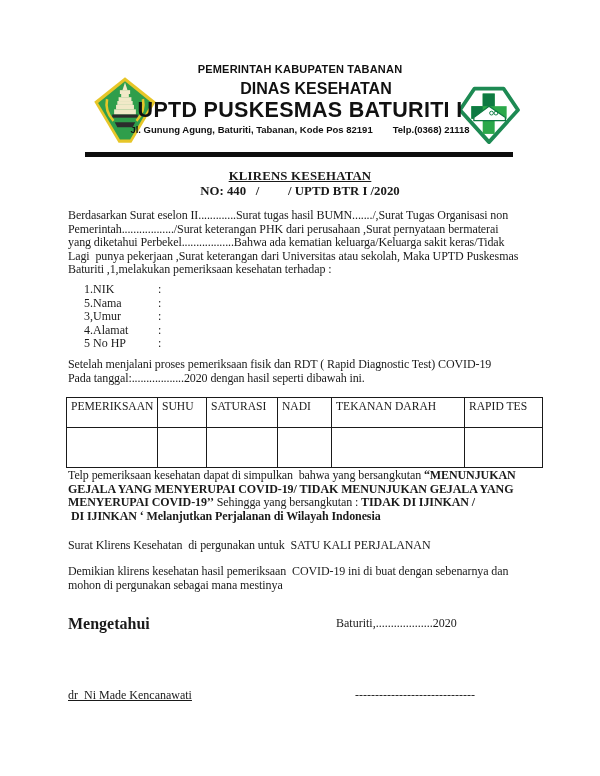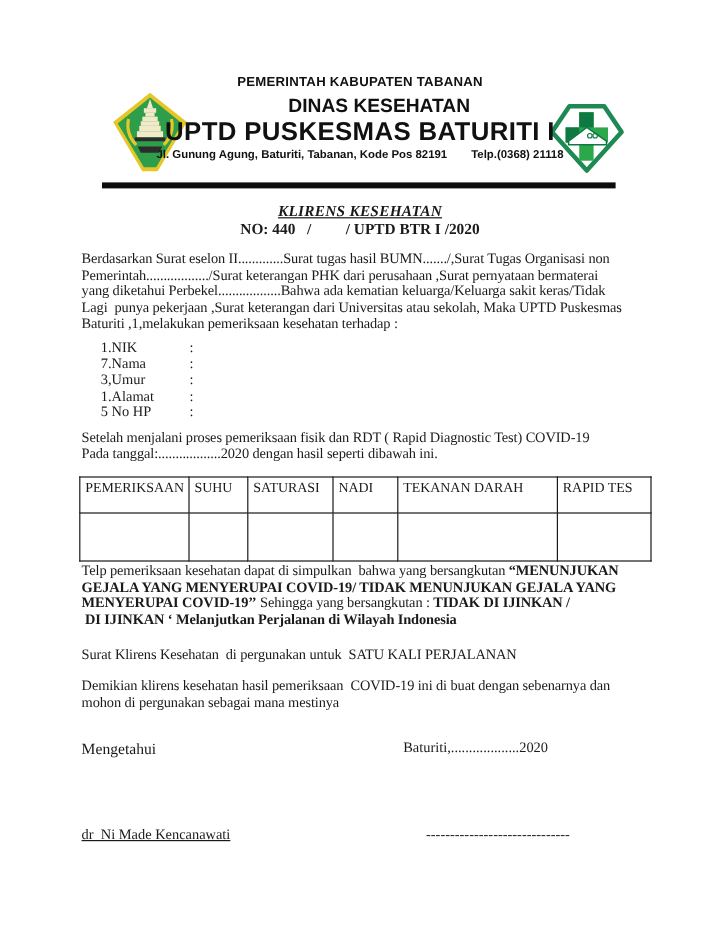--- a/index.html
+++ b/index.html
@@ -13,21 +13,21 @@
     font-family:"Liberation Sans", sans-serif;font-weight:bold;color:#111;}
   .kop-dept{font-size:11px;line-height:15px;letter-spacing:.2px;}
   .kop-agency{font-size:16px;line-height:19px;margin-top:2px;padding-left:32px;}
   .kop-office{font-size:21.5px;line-height:24px;letter-spacing:.3px;}
   .kop-address{font-size:9.5px;line-height:13px;margin-top:1px;}
   .kop-address .gap{display:inline-block;width:20px;}
   .logo{overflow:visible;}
   .rule{left:85px;top:152px;width:428px;height:5px;background:#0d0d0d;}
   
   .title-block{left:0;top:169px;width:600px;text-align:center;font-weight:bold;}
-  .title-main{font-size:12.8px;line-height:15px;text-decoration:underline;letter-spacing:.2px;font-style:italic;}
+  .title-main{font-size:12.8px;line-height:15px;text-decoration:underline;letter-spacing:.2px;}
   .title-no{font-size:12.8px;line-height:15px;white-space:pre;}
   
   .line{white-space:pre;font-size:12px;line-height:13.5px;letter-spacing:-0.1px;}
   .intro{left:68px;top:209px;width:480px;}
   .fields{left:84px;top:283px;}
   .field-row{display:flex;font-size:12px;line-height:13.6px;}
   .field-label{width:74px;white-space:pre;}
   .exam{left:68px;top:358px;width:480px;}
   
   table.rdt{left:66px;top:397px;border-collapse:collapse;table-layout:fixed;}
@@ -38,21 +38,21 @@
   table.rdt .drow td{height:37px;}
   
   .conclusion{left:68px;top:469px;width:486px;}
   .b{font-weight:bold;}
   .usage{left:68px;top:539px;}
   .closing{left:68px;top:565px;}
   
   .sig-row{left:68px;width:478px;display:flex;}
   .sig1{top:617px;}
   .sig2{top:630.5px;}
-  .sig-left{width:268px;white-space:pre;font-size:13px;line-height:13.5px;}
+  .sig-left{width:268px;white-space:pre;font-size:16px;line-height:13.5px;font-weight:bold;}
   .sig-right{white-space:pre;font-size:12px;line-height:13.5px;}
   .indent30{padding-left:32px;}
   .names{top:688px;}
   .sig-name{width:287px;white-space:pre;font-size:12px;text-decoration:underline;}
   .sig-dashline{white-space:pre;font-size:12px;letter-spacing:0;}
 </style>
 </head>
 <body>
 
 <div class="page">
@@ -111,29 +111,29 @@
     <div class="line">Lagi  punya pekerjaan ,Surat keterangan dari Universitas atau sekolah, Maka UPTD Puskesmas</div>
     <div class="line">Baturiti ,1,melakukan pemeriksaan kesehatan terhadap :</div>
   </div>
 
   <div class="abs fields">
     <div class="field-row">
       <span class="field-label">1.NIK</span>
         <span>:</span>
     </div>
     <div class="field-row">
-      <span class="field-label">7.Nama</span>
+      <span class="field-label">5.Nama</span>
         <span>:</span>
     </div>
     <div class="field-row">
       <span class="field-label">3,Umur</span>
         <span>:</span>
     </div>
     <div class="field-row">
-      <span class="field-label">1.Alamat</span>
+      <span class="field-label">4.Alamat</span>
         <span>:</span>
     </div>
     <div class="field-row">
       <span class="field-label">5 No HP</span>
         <span>:</span>
     </div>
   </div>
 
   <div class="abs exam">
     <div class="line">Setelah menjalani proses pemeriksaan fisik dan RDT ( Rapid Diagnostic Test) COVID-19</div>

